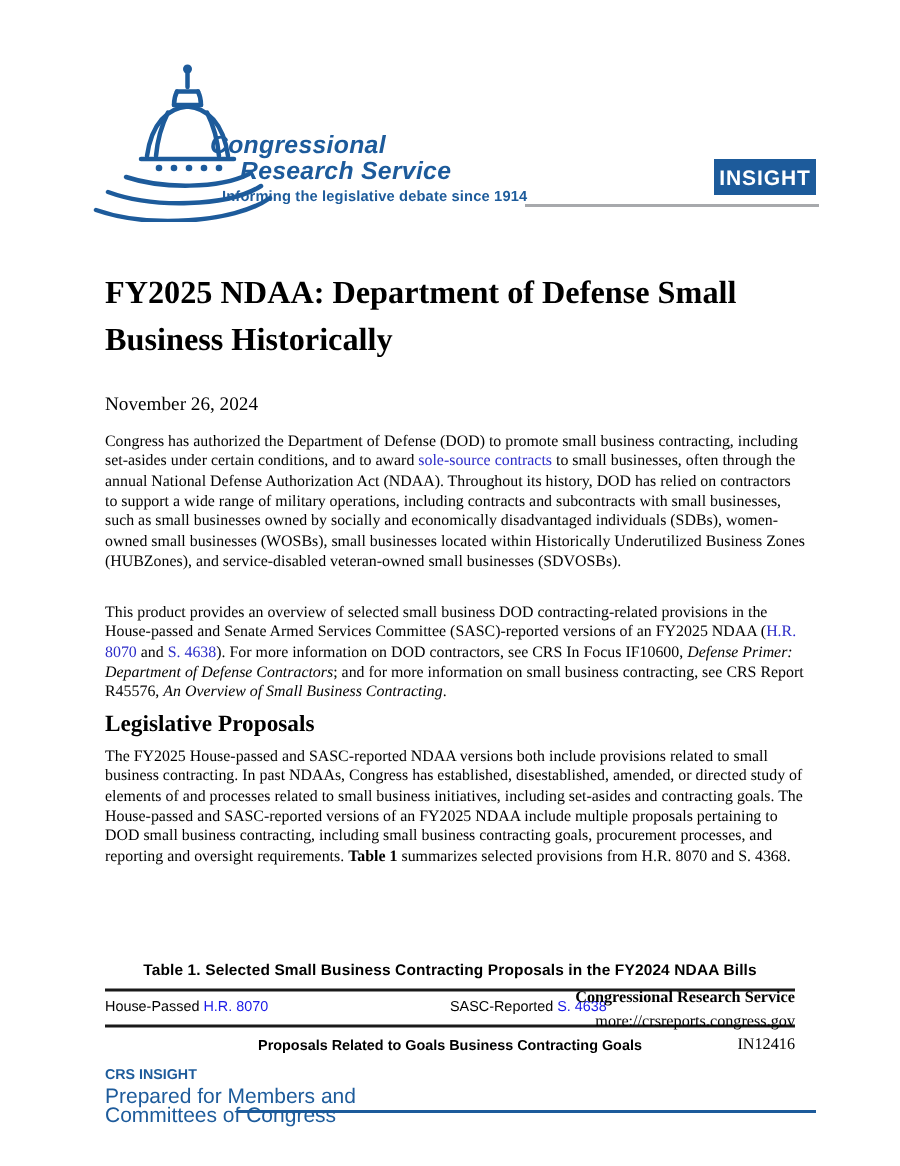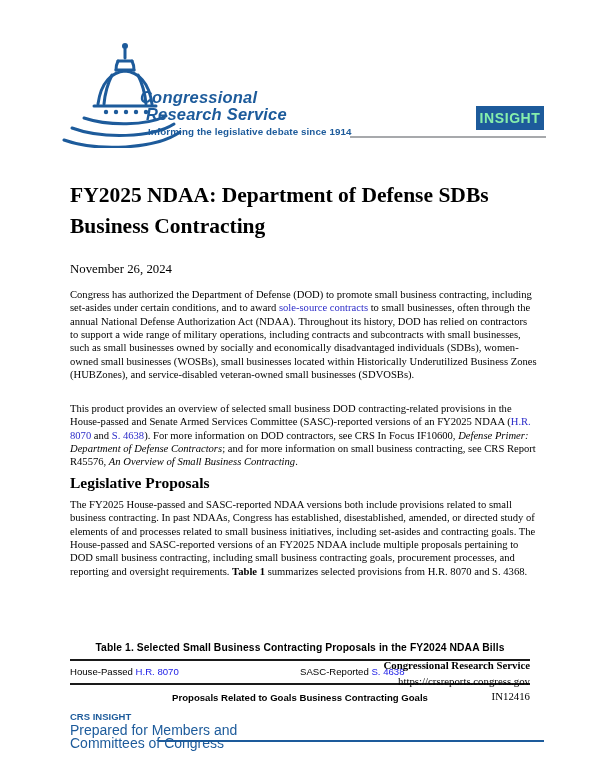--- a/index.html
+++ b/index.html
@@ -16,31 +16,31 @@
 
   
   .logo-dome{position:absolute;left:62px;top:36px;}
   .logo-wordmark{
     position:absolute;left:140px;top:89px;
     color:var(--crs-blue);
     font-family:"Liberation Sans",sans-serif;
     font-weight:bold;font-style:italic;
     font-size:16.5px;line-height:16.5px;letter-spacing:.2px;
   }
-  .logo-wordmark .l2{margin-left:6px;}
+  .logo-wordmark .l2{margin-left:20px;}
   .tagline{
     position:absolute;left:148px;top:126px;
     color:var(--crs-blue);
     font-family:"Liberation Sans",sans-serif;
     font-weight:600;font-size:9.8px;letter-spacing:.1px;
   }
   .header-rule{position:absolute;left:350px;top:136px;width:196px;height:2px;background:var(--rule-gray);}
   .insight-badge{
     position:absolute;left:476px;top:106px;width:68px;height:24px;
-    background:var(--crs-blue);color:#86efac;
+    background:var(--crs-blue);color:#ffffff;
     font-family:"Liberation Sans",sans-serif;font-weight:bold;font-size:14px;letter-spacing:.6px;
     display:flex;align-items:center;justify-content:center;
   }
 
   
   .doc-title{
     position:absolute;left:70px;top:180px;width:472px;
     font-weight:bold;font-size:21.5px;line-height:1.42;color:var(--ink);
   }
   .doc-date{position:absolute;left:70px;top:262px;font-size:12.8px;color:var(--ink);}
@@ -113,21 +113,21 @@
     </svg>
   </div>
   <div class="logo-wordmark">
     <div class="l1">Congressional</div>
     <div class="l2">Research Service</div>
   </div>
   <div class="tagline">Informing the legislative debate since 1914</div>
   <div class="header-rule"></div>
   <div class="insight-badge">INSIGHT</div>
 
-  <h1 class="doc-title">FY2025 NDAA: Department of Defense SDBs Business Contracting</h1>
+  <h1 class="doc-title">FY2025 NDAA: Department of Defense Small Business Historically</h1>
   <div class="doc-date">November 26, 2024</div>
 
   <p class="para" id="p1"><span>Congress has authorized the Department of Defense (DOD) to promote small business contracting, including set-asides under certain conditions, and to award </span><a href="#" class="lnk">sole-source contracts</a><span> to small businesses, often through the annual National Defense Authorization Act (NDAA). Throughout its history, DOD has relied on contractors to support a wide range of military operations, including contracts and subcontracts with small businesses, such as small businesses owned by socially and economically disadvantaged individuals (SDBs), women-owned small businesses (WOSBs), small businesses located within Historically Underutilized Business Zones (HUBZones), and service-disabled veteran-owned small businesses (SDVOSBs).</span></p>
   <p class="para" id="p2"><span>This product provides an overview of selected small business DOD contracting-related provisions in the House-passed and Senate Armed Services Committee (SASC)-reported versions of an FY2025 NDAA (</span><a href="#" class="lnk">H.R. 8070</a><span> and </span><a href="#" class="lnk">S. 4638</a><span>). For more information on DOD contractors, see CRS In Focus IF10600, </span><em>Defense Primer: Department of Defense Contractors</em><span>; and for more information on small business contracting, see CRS Report R45576, </span><em>An Overview of Small Business Contracting</em><span>.</span></p>
 
   <h2 class="section-heading">Legislative Proposals</h2>
   <p class="para" id="p3"><span>The FY2025 House-passed and SASC-reported NDAA versions both include provisions related to small business contracting. In past NDAAs, Congress has established, disestablished, amended, or directed study of elements of and processes related to small business initiatives, including set-asides and contracting goals. The House-passed and SASC-reported versions of an FY2025 NDAA include multiple proposals pertaining to DOD small business contracting, including small business contracting goals, procurement processes, and reporting and oversight requirements. </span><strong>Table 1</strong><span> summarizes selected provisions from H.R. 8070 and S. 4368.</span></p>
 
   <div class="tbl">
     <div class="tbl-title">Table 1. Selected Small Business Contracting Proposals in the FY2024 NDAA Bills</div>
@@ -135,21 +135,21 @@
     <div class="tbl-header">
       <div class="tbl-cell"><span>House-Passed </span><a href="#" class="lnk">H.R. 8070</a></div>
       <div class="tbl-cell"><span>SASC-Reported </span><a href="#" class="lnk">S. 4638</a></div>
     </div>
     <div class="tbl-rule thin"></div>
     <div class="tbl-sub">Proposals Related to Goals Business Contracting Goals</div>
   </div>
 
   <div class="footer-right">
     <div class="footer-org">Congressional Research Service</div>
-    <div class="footer-url">https://crsreports.congress.gov</div>
+    <div class="footer-url">more://crsreports.congress.gov</div>
     <div class="footer-id">IN12416</div>
   </div>
 
   <div class="footer-left">
     <div class="fl-brand">CRS INSIGHT</div>
     <div class="fl-line">Prepared for Members and</div>
     <div class="fl-line">Committees of Congress</div>
   </div>
   <div class="footer-rule"></div>
 

